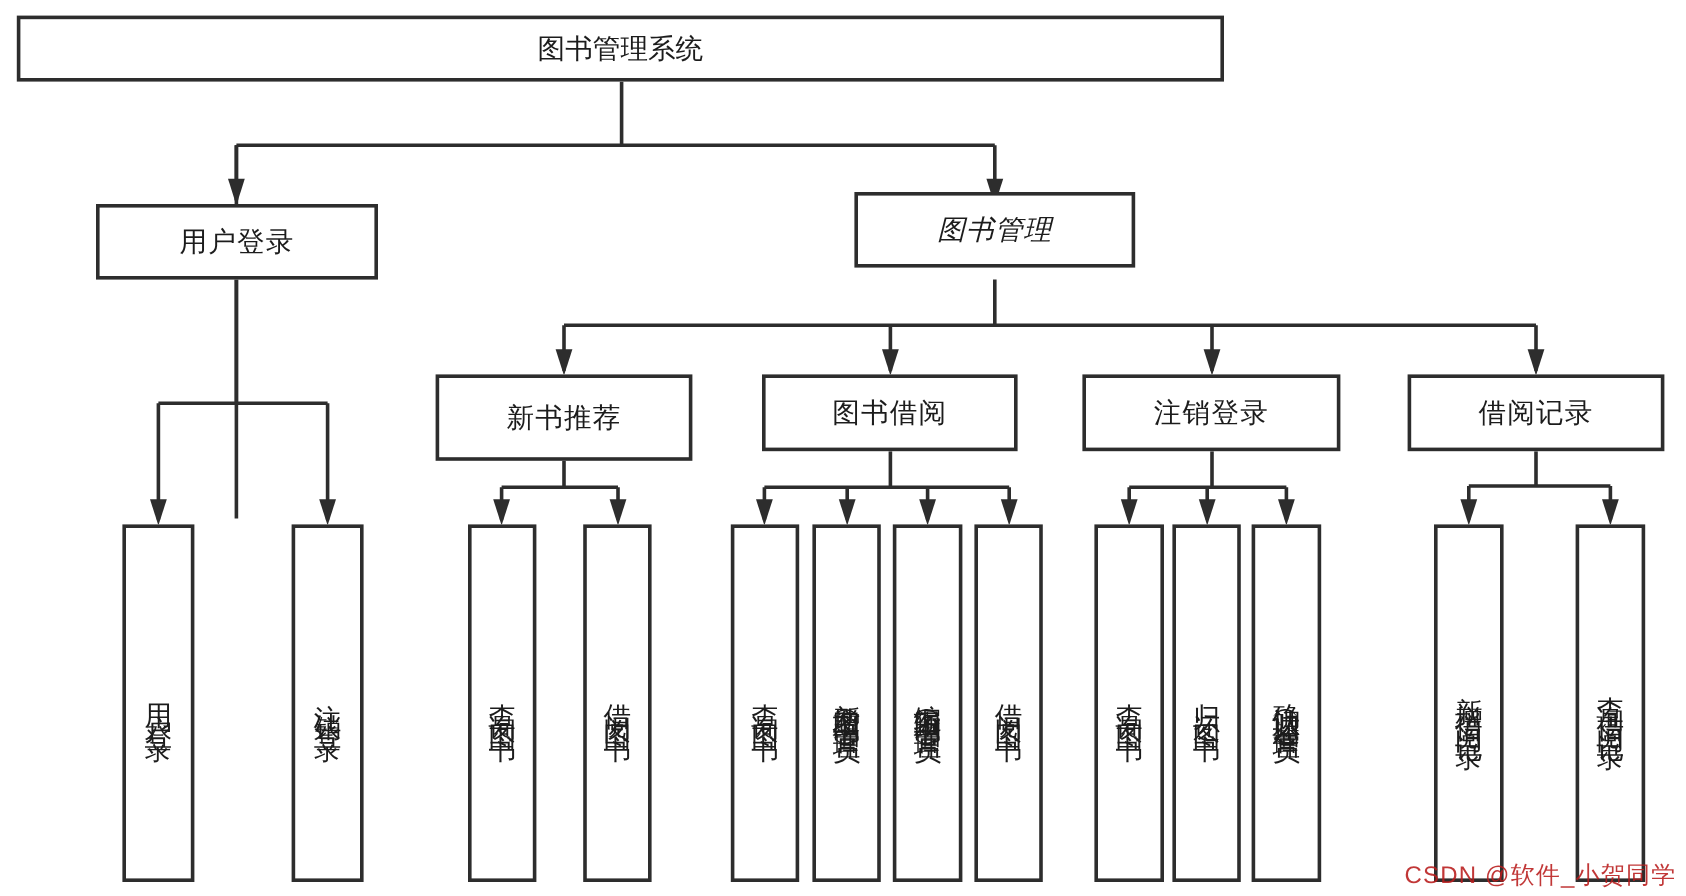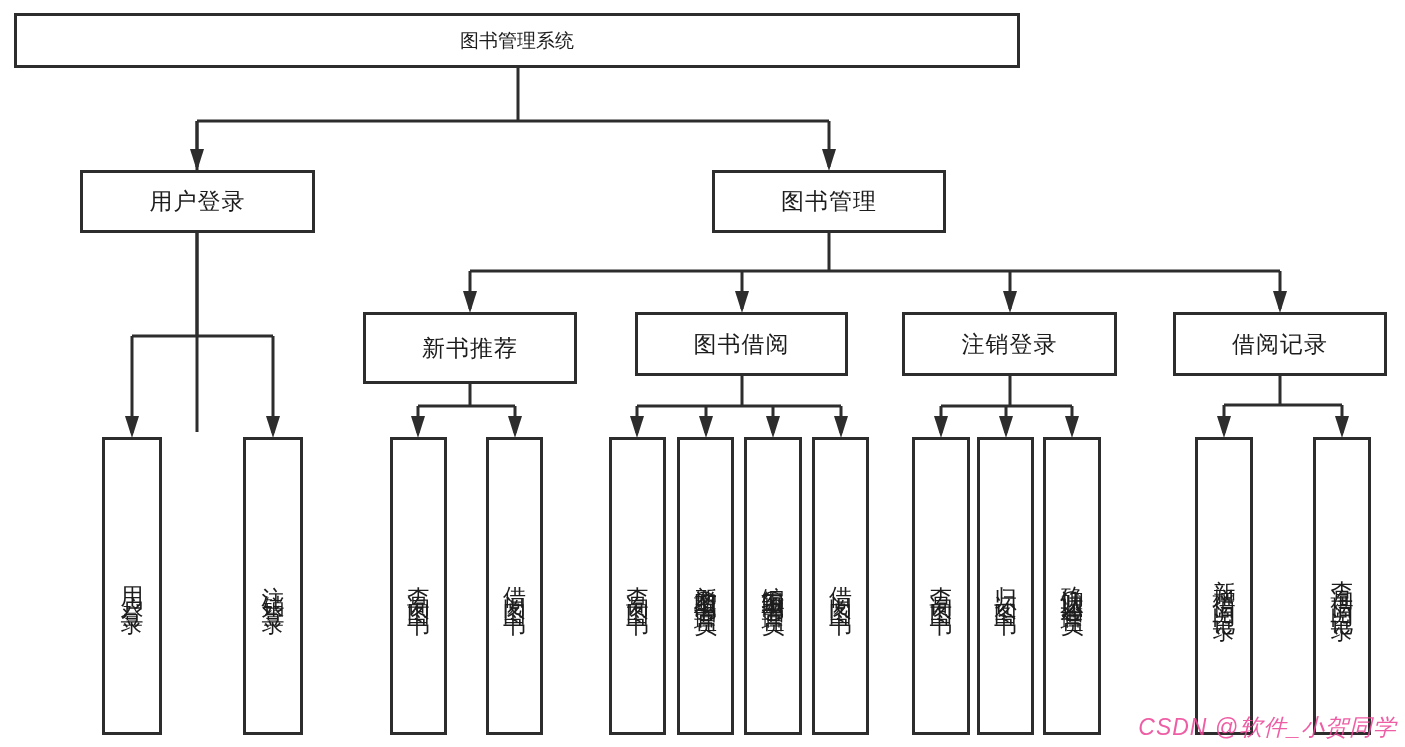--- a/index.html
+++ b/index.html
@@ -22,41 +22,40 @@
     box-sizing: border-box;
     border: 3px solid #2d2d2d;
     background: #ffffff;
     display: flex;
     align-items: center;
     justify-content: center;
     color: #1c1c1c;
     z-index: 2;
   }
   .node.h { font-size: 23px; letter-spacing: 1px; }
-  .node.root { font-size: 19px; text-align: right; }
+  .node.root { font-size: 23px; text-align: right; }
   .node.leaf {
     writing-mode: vertical-rl;
     text-orientation: mixed;
     font-size: 23px;
     line-height: 1;
   }
   .sp-lg { letter-spacing: 9px; }
   .sp-md { letter-spacing: 8px; }
   .sp-sm { letter-spacing: 4px; }
   .watermark {
     position: absolute;
     right: 8px;
     bottom: 4px;
-    font-size: 23px;
+    font-size: 20px;
     letter-spacing: 1px;
-    color: #ec4899;
+    color: #b91c1c;
     opacity: 0.88;
     z-index: 5;
     white-space: nowrap;
-    font-style: italic;
   }
 </style>
 </head>
 <body>
 
 <div class="canvas">
 
   <svg class="connectors" viewBox="0 0 1405 747" xmlns="http://www.w3.org/2000/svg">
     <g stroke="#2d2d2d" stroke-width="3" fill="none">
 
@@ -104,21 +103,21 @@
       <polygon points="1065,416 1079,416 1072,438"></polygon>
 
       <polygon points="1217,416 1231,416 1224,438"></polygon>
       <polygon points="1335,416 1349,416 1342,438"></polygon>
     </g>
   </svg>
 
   <div class="node root" style="left:14px; top:13px; width:1006px; height:55px;">图书管理系统</div>
 
   <div class="node h" style="left:80px; top:170px; width:235px; height:63px;">用户登录</div>
-  <div class="node h" style="left:712px; top:170px; width:234px; height:63px;">图书管理</div>
+  <div class="node h" style="left:712px; top:160px; width:234px; height:63px;font-style:italic;">图书管理</div>
 
   <div class="node h" style="left:363px; top:312px; width:214px; height:72px;">新书推荐</div>
   <div class="node h" style="left:635px; top:312px; width:213px; height:64px;">图书借阅</div>
   <div class="node h" style="left:902px; top:312px; width:215px; height:64px;">注销登录</div>
   <div class="node h" style="left:1173px; top:312px; width:214px; height:64px;">借阅记录</div>
 
   <div class="node leaf sp-lg" style="left:102px; top:437px; width:60px; height:298px;">用户登录</div>
   <div class="node leaf sp-lg" style="left:243px; top:437px; width:60px; height:298px;">注销登录</div>
 
   <div class="node leaf sp-lg" style="left:390px; top:437px; width:57px; height:298px;">查询图书</div>

